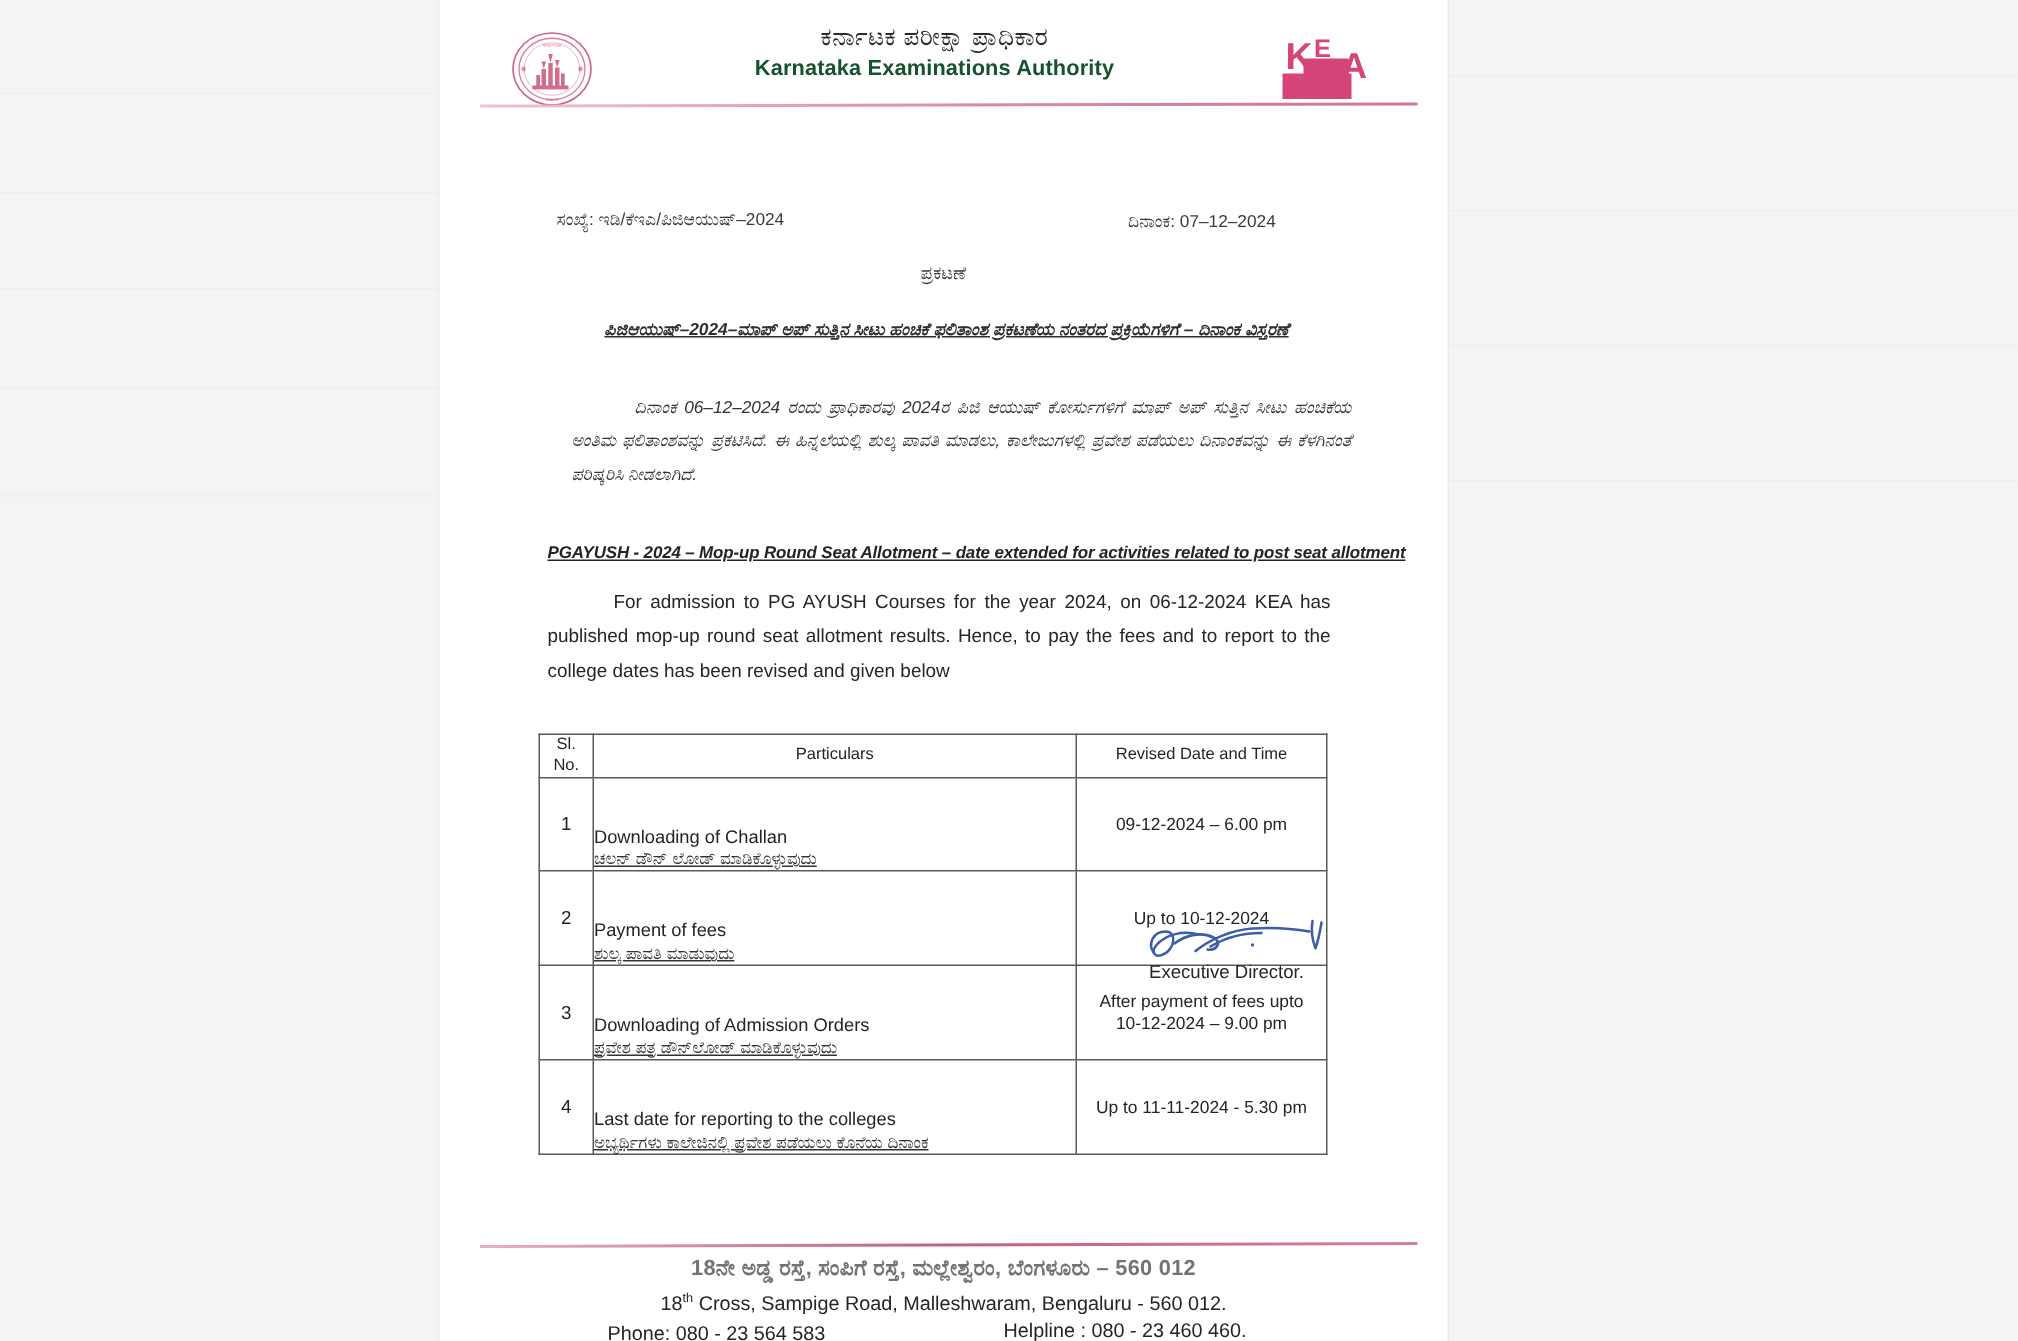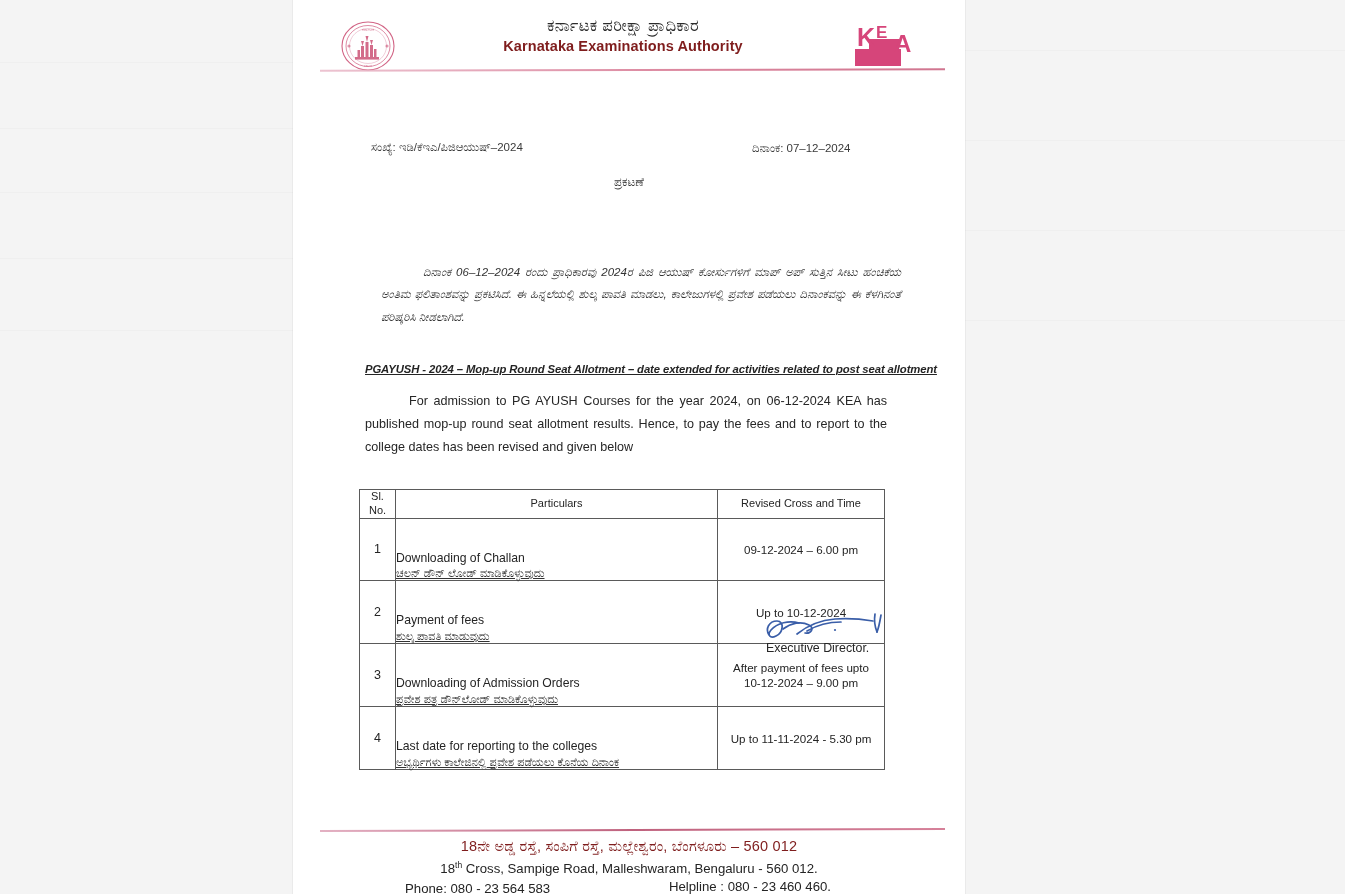--- a/index.html
+++ b/index.html
@@ -67,21 +67,21 @@
     font-size: 16.5px;
     color: #2b2b2b;
     letter-spacing: 0.3px;
     line-height: 1.35;
     white-space: nowrap;
   }
   .org-en {
     font-family: "Liberation Sans", sans-serif;
     font-weight: bold;
     font-size: 14.5px;
-    color: #7f1d1d;
+    color: #14532d;
     letter-spacing: 0.1px;
     margin-top: 2px;
     white-space: nowrap;
   }
   .rule-top {
     position: absolute;
     left: 27px;
     right: 20px;
     top: 69px;
     height: 2px;
@@ -276,22 +276,22 @@
     transform: rotate(-0.18deg);
   }
   .footer {
     position: absolute;
     left: 0; right: 0;
     top: 836px;
     text-align: center;
   }
   .foot-kn {
     font-size: 14.5px;
-    font-weight: normal;
-    color: #7f1d1d;
+    font-weight: bold;
+    color: #737373;
     letter-spacing: 0.2px;
     line-height: 1.5;
     white-space: nowrap;
     filter: blur(0.1px);
   }
   .foot-en {
     font-size: 13.2px;
     color: #242424;
     line-height: 1.45;
     margin-top: 1px;
@@ -397,41 +397,42 @@
   </div>
 
   <div class="rule-top"></div>
 
   <div class="refline">
     <div class="ref-no">ಸಂಖ್ಯೆ: ಇಡಿ/ಕೆಇಎ/ಪಿಜಿಆಯುಷ್–2024</div>
     <div class="ref-date">ದಿನಾಂಕ:  07–12–2024</div>
   </div>
   <div class="notice-word">ಪ್ರಕಟಣೆ</div>
 
+  <div class="kn-title">ಪಿಜಿಆಯುಷ್–2024–ಮಾಪ್ ಅಪ್ ಸುತ್ತಿನ ಸೀಟು ಹಂಚಿಕೆ ಫಲಿತಾಂಶ ಪ್ರಕಟಣೆಯ ನಂತರದ ಪ್ರಕ್ರಿಯೆಗಳಿಗೆ – ದಿನಾಂಕ ವಿಸ್ತರಣೆ</div>
 
   <div class="kn-body">ದಿನಾಂಕ 06–12–2024 ರಂದು ಪ್ರಾಧಿಕಾರವು 2024ರ ಪಿಜಿ ಆಯುಷ್ ಕೋರ್ಸುಗಳಿಗೆ ಮಾಪ್ ಅಪ್ ಸುತ್ತಿನ ಸೀಟು ಹಂಚಿಕೆಯ ಅಂತಿಮ ಫಲಿತಾಂಶವನ್ನು ಪ್ರಕಟಿಸಿದೆ. ಈ ಹಿನ್ನಲೆಯಲ್ಲಿ ಶುಲ್ಕ ಪಾವತಿ ಮಾಡಲು, ಕಾಲೇಜುಗಳಲ್ಲಿ ಪ್ರವೇಶ ಪಡೆಯಲು ದಿನಾಂಕವನ್ನು ಈ ಕೆಳಗಿನಂತೆ ಪರಿಷ್ಕರಿಸಿ ನೀಡಲಾಗಿದೆ.</div>
 
   <div class="en-heading">PGAYUSH - 2024 – Mop-up Round Seat Allotment – date extended for activities related to post seat allotment</div>
   <div class="en-body">For admission to PG AYUSH Courses for the year 2024, on 06-12-2024 KEA has published mop-up round seat allotment results. Hence, to pay the fees and to report to the college dates has been revised and given below</div>
 
   <div class="tbl-wrap">
     <table class="sched">
       <colgroup>
         <col class="col-sl">
             <col class="col-part">
             <col class="col-date">
       </colgroup>
       <thead>
         <tr>
           <th class="th-cell">
             <div>Sl.</div>
             <div>No.</div>
           </th>
           <th class="th-cell">Particulars</th>
-          <th class="th-cell">Revised Cross  and Time</th>
+          <th class="th-cell">Revised Date  and Time</th>
         </tr>
       </thead>
       <tbody>
         <tr>
           <td class="td-sl">1</td>
           <td class="td-part">
             <div class="part-en">Downloading of Challan</div>
             <div class="part-kn">ಚಲನ್ ಡೌನ್ ಲೋಡ್ ಮಾಡಿಕೊಳ್ಳುವುದು</div>
           </td>
           <td class="td-date">

